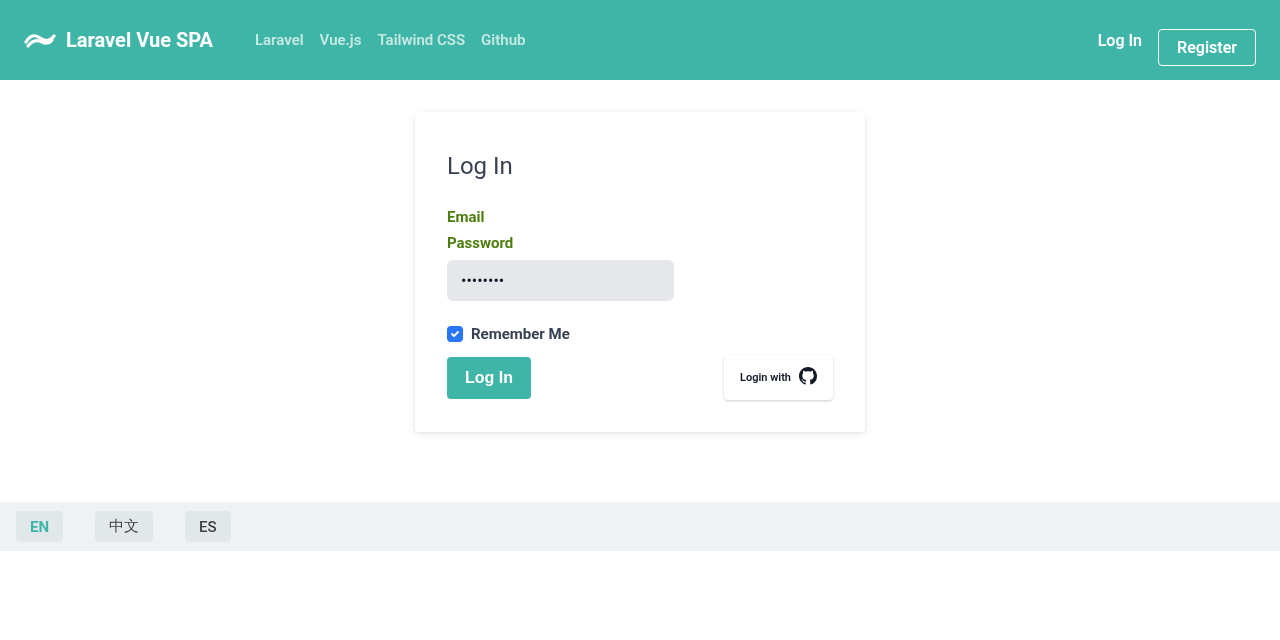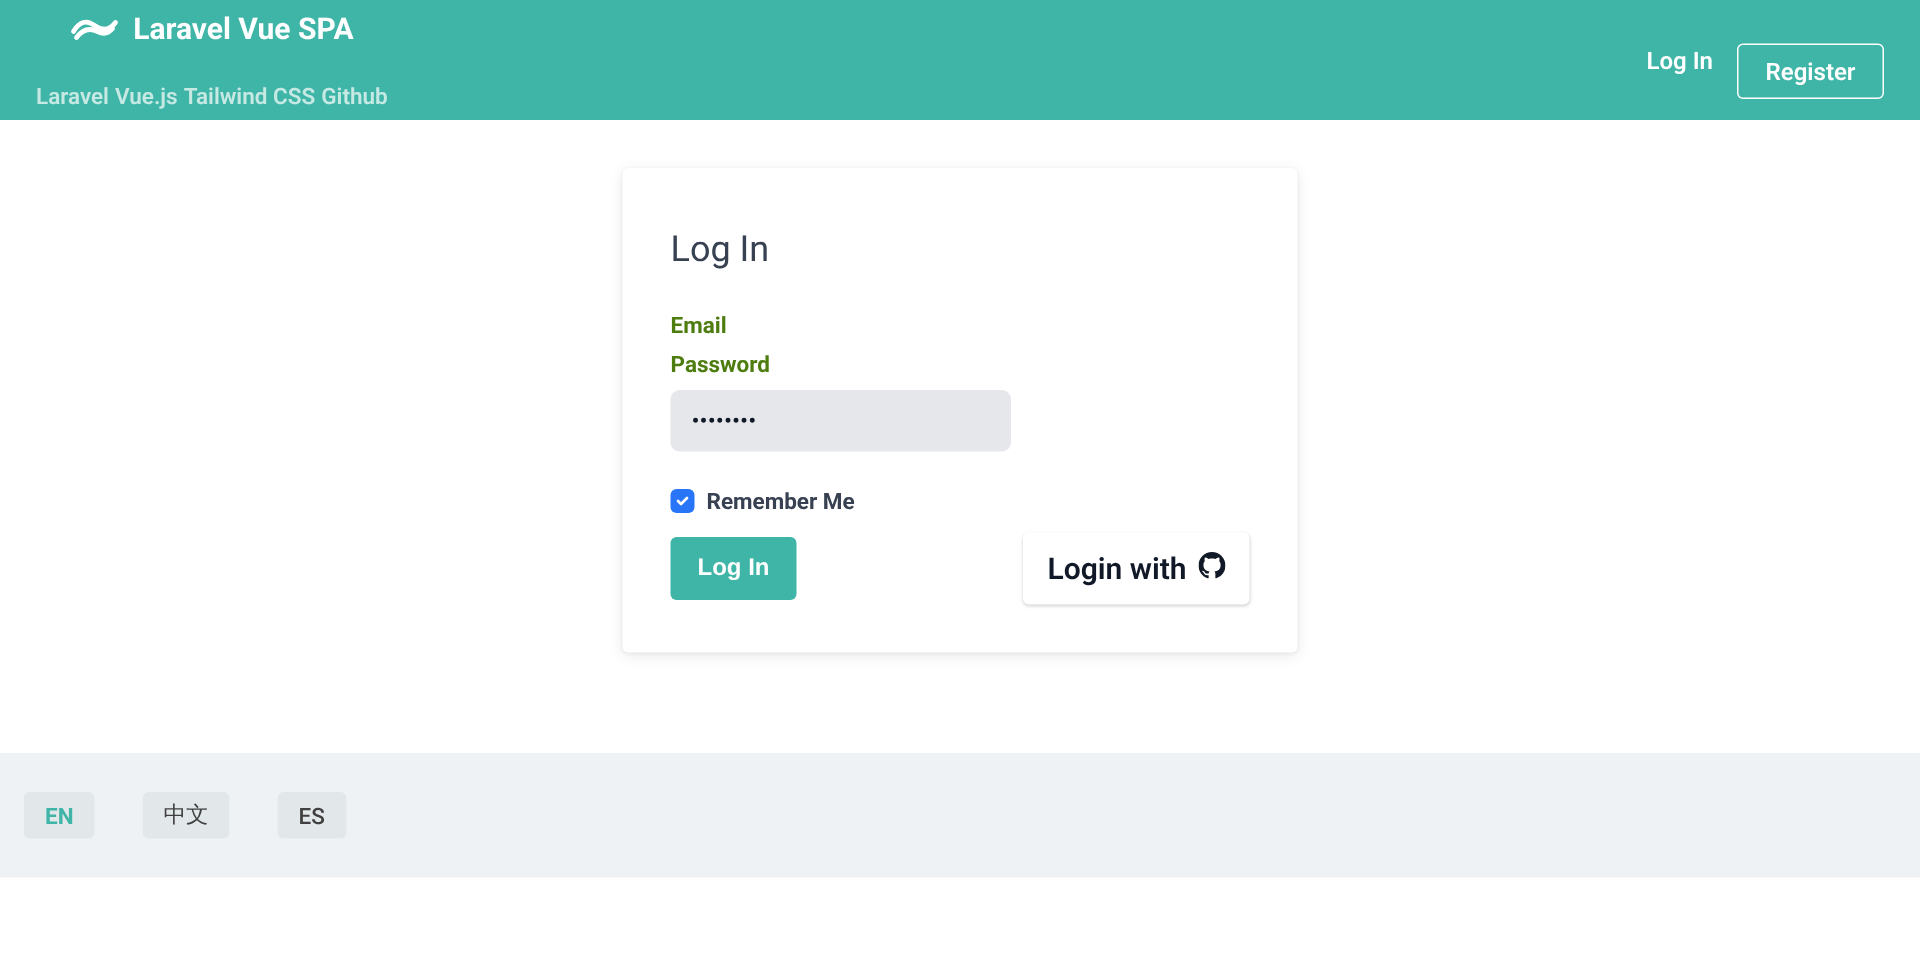--- a/index.html
+++ b/index.html
@@ -12,25 +12,25 @@
     overflow: hidden;
   }
   .navbar {
     background: #3fb5a8;
     height: 80px;
     display: flex;
     align-items: center;
     padding: 0 24px;
     justify-content: space-between;
   }
-  .nav-left { display: flex; align-items: center; gap: 24px; flex-direction: column; }
+  .nav-left { display: flex; align-items: center; gap: 24px; }
   .brand { display: flex; align-items: center; gap: 10px; }
   .brand-text { color: #ffffff; font-weight: 700; font-size: 20px; }
   .brand-icon svg { display: block; }
-  .nav-links { display: flex; align-items: center; gap: 4px; }
+  .nav-links { display: flex; align-items: center; gap: 16px; margin-left: 18px; }
   .nav-link { color: #c7e9e4; font-weight: 600; font-size: 15px; cursor: pointer; }
   .nav-right { display: flex; align-items: center; gap: 16px; }
   .nav-login { color: #ffffff; font-weight: 600; font-size: 16px; cursor: pointer; }
   .nav-register {
     color: #ffffff; font-weight: 600; font-size: 16px; cursor: pointer;
     border: 1.5px solid #ffffff; border-radius: 4px;
     padding: 8px 18px;
     margin-top: 14px;
   }
   .main { display: flex; justify-content: center; padding-top: 32px; }
@@ -64,32 +64,32 @@
   .checkbox svg { display:block; }
   .remember-label { font-weight: 700; font-size: 15px; color: #374151; }
   .actions-row { display:flex; align-items:center; gap:14px; }
   .login-btn {
     background: #3fb5a8; color:#ffffff; font-weight:600; font-size:16px;
     border:none; border-radius:4px; padding: 12px 18px; cursor:pointer;
   }
   .forgot-link { color:#6b7280; font-weight:700; font-size:15px; cursor:pointer; }
   .github-btn {
     background:#ffffff; border:none; border-radius:4px;
-    padding: 12px 16px; font-weight:600; font-size:20px; color:#111827;
+    padding: 12px 16px; font-weight:600; font-size:11px; color:#111827;
     box-shadow: 0 1px 3px rgba(0,0,0,0.12), 0 1px 2px rgba(0,0,0,0.08);
     display:flex; align-items:center; gap:8px; cursor:pointer;
     font-family: inherit;
     margin-left: auto;
   }
   .footer {
     position: absolute;
     left: 0; right: 0;
     top: 502px;
     background: #eef2f4;
-    padding: 26px 16px;
+    padding: 9px 16px;
     display:flex; gap: 32px;
   }
   .lang-btn {
     background:#e2e7ea; border:none; border-radius:4px;
     padding: 6px 14px; font-size:15px; font-weight:500; color:#404040;
     cursor:pointer; font-family: inherit;
   }
   .lang-btn.active { color:#3fb5a8; font-weight:700; }
 </style>
 </head>

